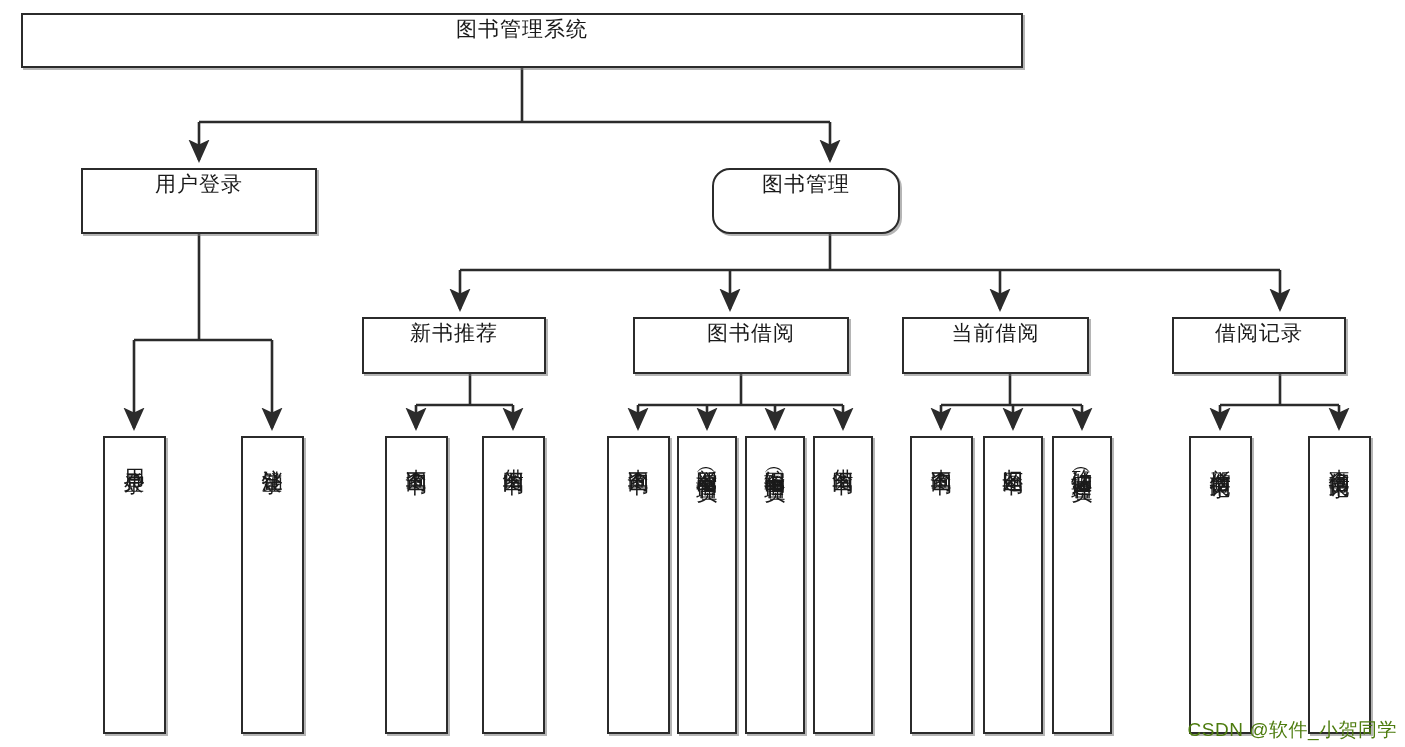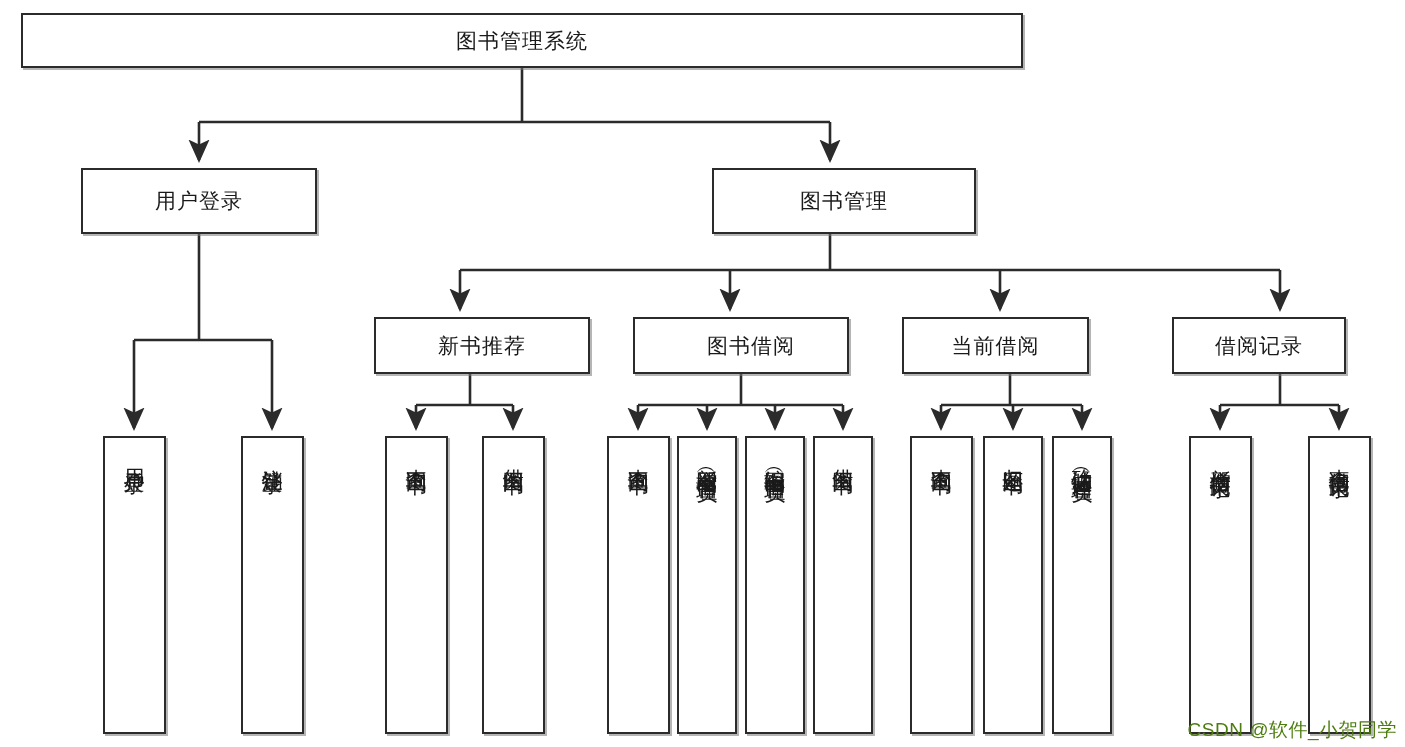--- a/index.html
+++ b/index.html
@@ -25,21 +25,20 @@
     height: 747px;
     pointer-events: none;
   }
   .node {
     position: absolute;
     box-sizing: border-box;
     background: #ffffff;
     border: 2px solid #2b2b2b;
     box-shadow: 2px 2px 0 0 rgba(120,120,120,0.55);
     display: flex;
-    align-items: center;
     justify-content: center;
     color: #1a1a1a;
   }
   .node.horiz {
     font-size: 21px;
     letter-spacing: 1px;
   }
   .node.vert {
     padding-top: 14px;
     align-items: flex-start;
@@ -119,25 +118,25 @@
     </g>
   </svg>
 
   <div class="node horiz" id="node-root" style="left: 21px; top: 13px; width: 1002px; height: 55px;">
     <span>图书管理系统</span>
   </div>
 
   <div class="node horiz" id="node-l1-0" style="left: 81px; top: 168px; width: 236px; height: 66px;">
     <span>用户登录</span>
   </div>
-  <div class="node horiz" id="node-l1-1" style="left: 712px; top: 168px; width: 264px; height: 66px;">
+  <div class="node horiz" id="node-l1-1" style="left: 712px; top: 168px; width: 188px; height: 66px; border-radius: 18px;">
     <span>图书管理</span>
   </div>
 
-  <div class="node horiz" id="node-l2-0" style="left: 374px; top: 317px; width: 216px; height: 57px;">
+  <div class="node horiz" id="node-l2-0" style="left: 362px; top: 317px; width: 184px; height: 57px;">
     <span>新书推荐</span>
   </div>
   <div class="node horiz" id="node-l2-1" style="left: 633px; top: 317px; width: 216px; height: 57px; padding-left: 20px;">
     <span>图书借阅</span>
   </div>
   <div class="node horiz" id="node-l2-2" style="left: 902px; top: 317px; width: 187px; height: 57px;">
     <span>当前借阅</span>
   </div>
   <div class="node horiz" id="node-l2-3" style="left: 1172px; top: 317px; width: 174px; height: 57px;">
     <span>借阅记录</span>

